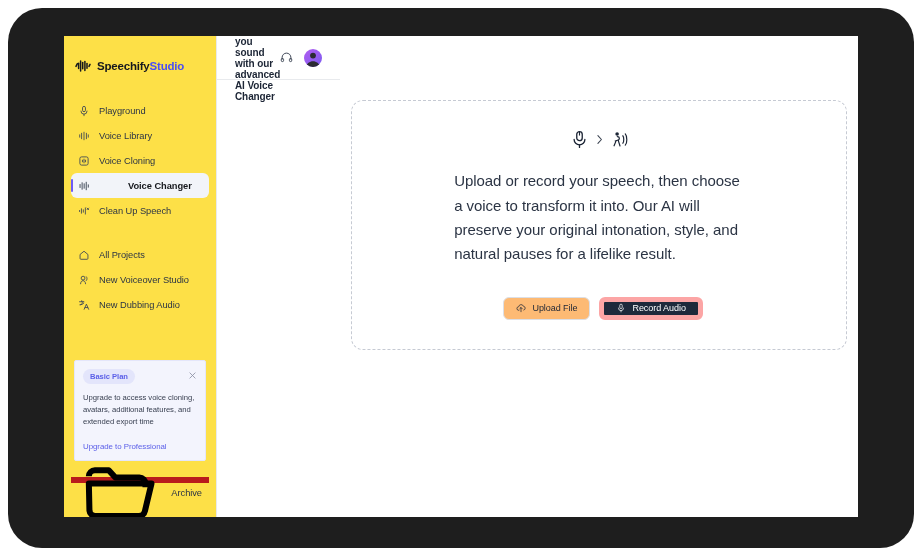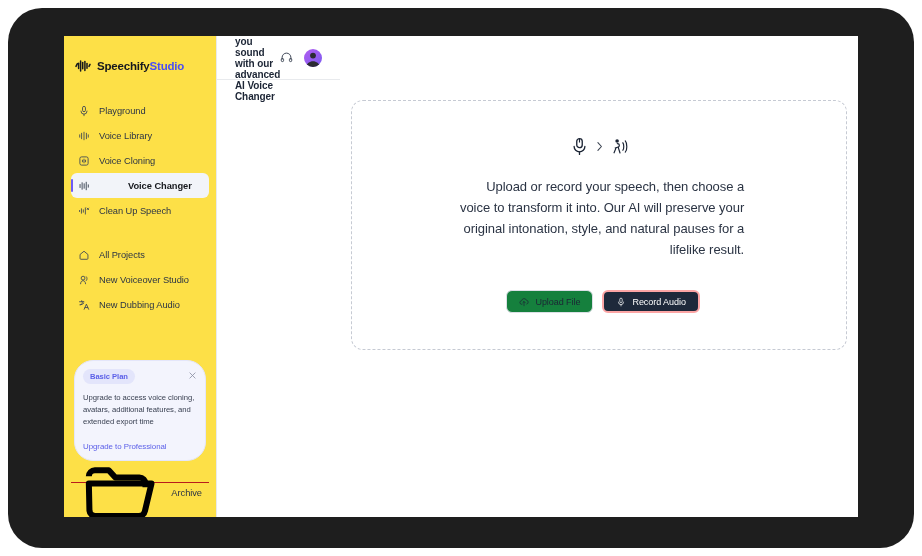--- a/index.html
+++ b/index.html
@@ -86,21 +86,21 @@
   .nav-item.active .nav-label { color: #16181d; font-weight: bold; }
   .nav-gap { height: 19px; }
 
   
   .promo {
     position: absolute;
     left: 10px; bottom: 56px;
     width: 132px;
     background: #f3f4fd;
     border: 1px solid #e4e6fa;
-    border-radius: 19px;
+    border-radius: 2px;
     padding: 8px 8px 9px 8px;
   }
   .promo-top { display: flex; align-items: flex-start; justify-content: space-between; }
   .badge {
     display: inline-block;
     background: #e3e5fb;
     color: #5b5fe8;
     font-size: 7.6px;
     font-weight: bold;
     padding: 3px 7px;
@@ -127,21 +127,21 @@
     font-size: 7.9px;
     color: #5b5fe8;
     text-decoration: none;
     cursor: pointer;
     letter-spacing: -0.05px;
   }
 
   .archive-wrap {
     position: absolute;
     left: 7px; bottom: 14px; right: 7px;
-    border-top: 1px solid #b91c1c;
+    border-top: 6px solid #b91c1c;
   }
   .archive-item {
     display: flex; align-items: center; gap: 9px;
     padding: 0 7px; height: 20px; cursor: pointer;
   }
 
   
   .main { flex: 1; display: flex; flex-direction: row; min-width: 0; }
   .topbar {
     height: 44px;
@@ -186,24 +186,24 @@
   .dz-icons {
     display: flex;
     align-items: center;
     gap: 8px;
     color: #1c2535;
     margin-bottom: 20px;
   }
   .dz-icons .big { width: 17px; height: 19px; display:block; }
   .dz-icons .chev { width: 7px; height: 11px; display:block; color:#39414f; }
   .dz-text {
-    font-size: 13px;
+    font-size: 15px;
     line-height: 1.62;
     color: #2b3444;
-    text-align: right;
+    text-align: left;
     max-width: 290px;
     letter-spacing: -0.05px;
   }
   .dz-actions {
     margin-top: 30px;
     display: flex;
     gap: 9px;
   }
   .btn {
     display: inline-flex;
@@ -212,28 +212,28 @@
     height: 23px;
     padding: 0 12px;
     border-radius: 6px;
     font-size: 9px;
     cursor: pointer;
     white-space: nowrap;
     letter-spacing: -0.05px;
   }
   .btn svg { width: 10px; height: 10px; display:block; }
   .btn-secondary {
-    background: #15803d;
+    background: #fdba74;
     border: 1px solid #dcdfe6;
     color: #1c2535;
     margin-left: 8px;
   }
   .btn-primary {
     background: #1e293b;
-    border: 2px solid #fca5a5;
+    border: 5px solid #fca5a5;
     color: #ffffff;
   }
 </style>
 </head>
 <body>
 
 <div class="frame"></div>
 
 <div class="app-window">
 

